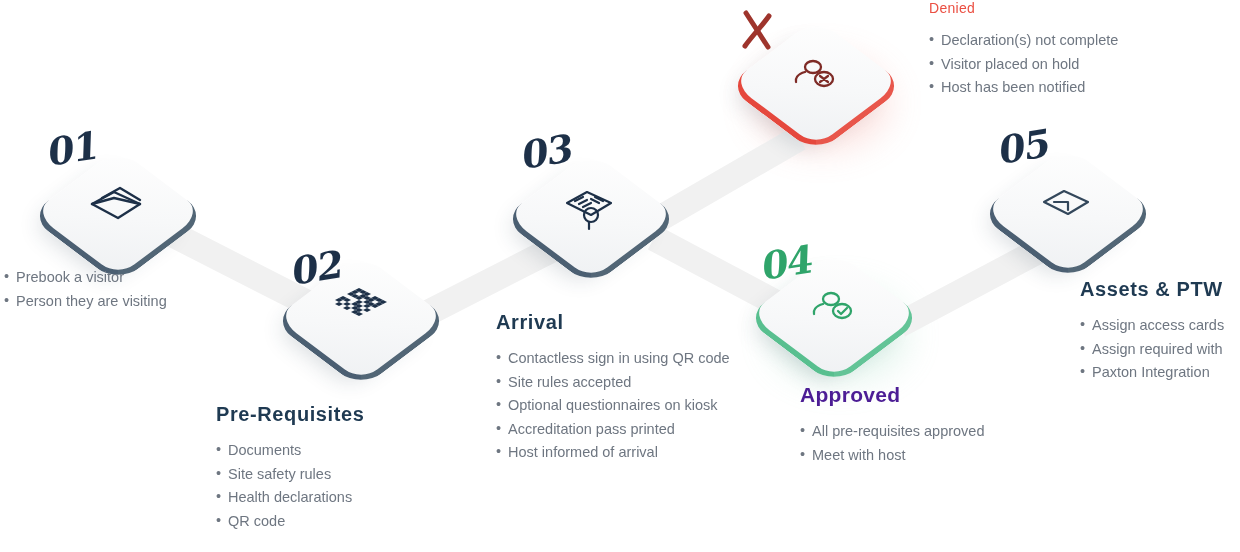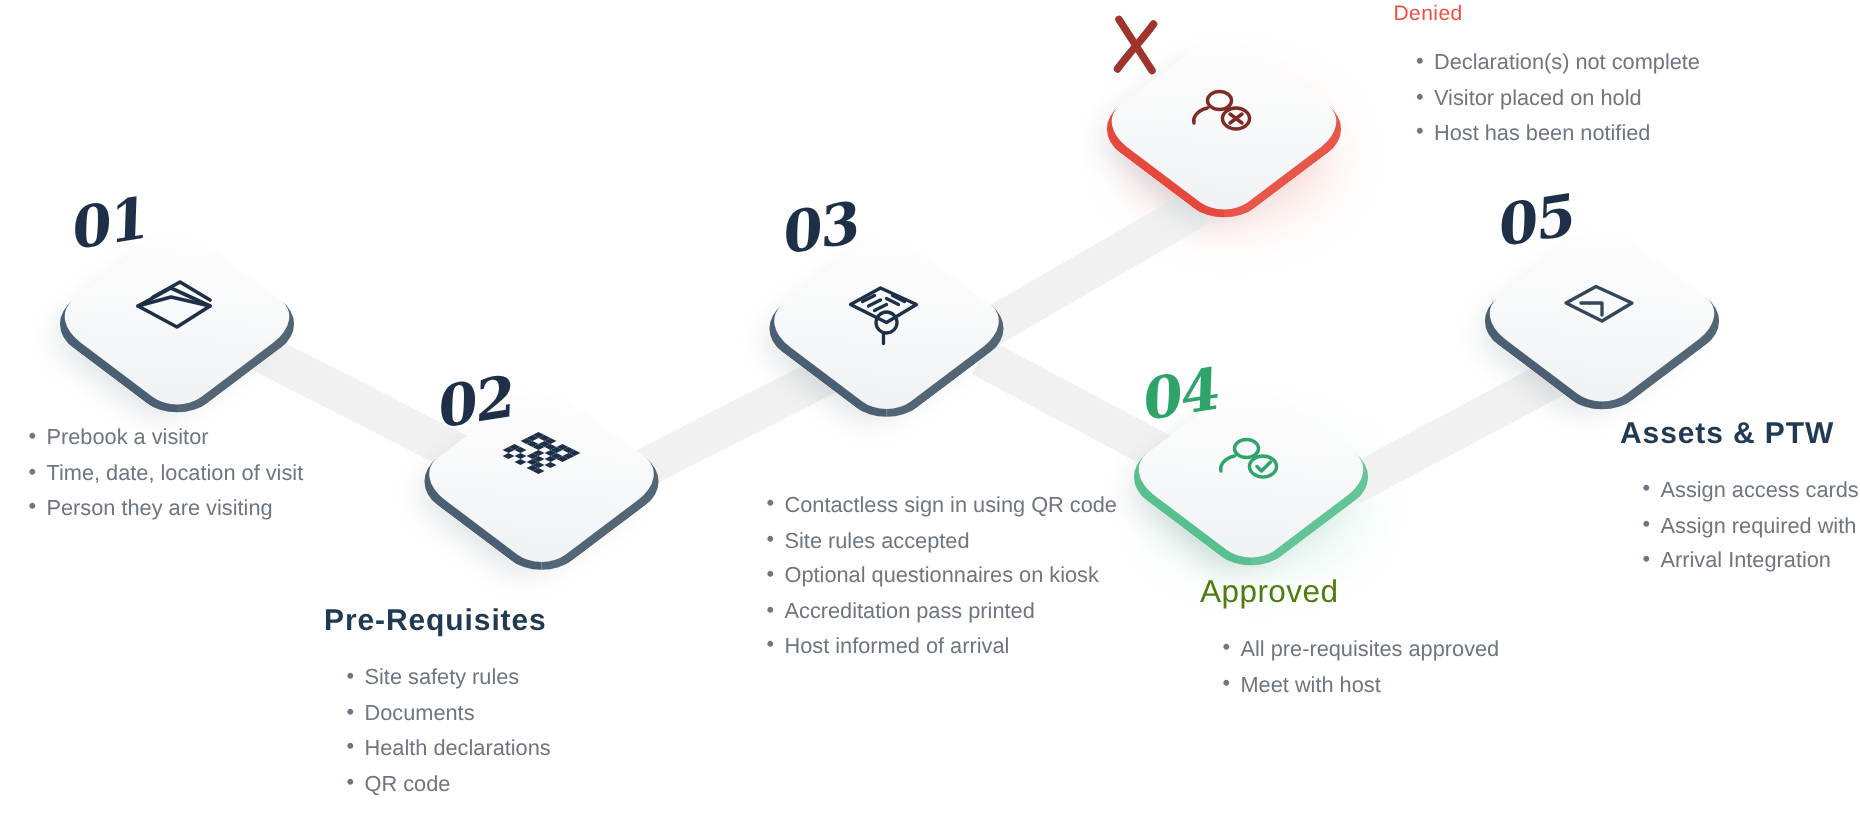--- a/index.html
+++ b/index.html
@@ -55,22 +55,22 @@
   }
   .num.green{color:#2fa46a;}
 
   
   .block{position:absolute;}
   .title{
     font-size:20px;font-weight:700;color:#1f3a52;
     letter-spacing:.6px;margin:0 0 13px 0;white-space:nowrap;
   }
   .title.red{color:#eb4f42;font-weight:400;font-size:14px;letter-spacing:.3px;}
-  .title.green{color:#4d7c0f;font-weight:400;font-size:21px;letter-spacing:.3px;}
-  ul.bullets{list-style:none;margin:15px;padding:0;}
+  .title.green{color:#4c1d95;font-weight:700;font-size:21px;letter-spacing:.3px;}
+  ul.bullets{list-style:none;margin:0;padding:0;}
   ul.bullets li{
     font-size:14.5px;color:#6e7681;line-height:23.5px;
     white-space:nowrap;position:relative;padding-left:12px;
   }
   ul.bullets li:before{
     content:"\2022";position:absolute;left:0;top:-1px;color:#6e7681;
   }
   .block.right .title{ }
   .xmark{position:absolute;}
 </style>
@@ -96,21 +96,20 @@
         <path d="M8 30 L30 18 L56 30 L34 44 Z"></path>
         <path d="M8 30 L30 24 L56 30"></path>
         <path d="M18 24 L36 14 L56 26"></path>
       </g>
     </svg>
   </div>
   <div class="num" style="left:48px;top:126px;">01</div>
   <div class="block" style="left:4px;top:266px;">
     <ul class="bullets">
       <li>Prebook a visitor</li>
-      <li>Time, date, location of visit</li>
       <li>Person they are visiting</li>
     </ul>
   </div>
 
   <div class="node" style="left:305px;top:265px;">
     <div class="card navy"></div>
     <svg class="ico" style="left:22px;top:15px;" viewBox="0 0 64 64">
       <g fill="#1d3048" transform="matrix(1,0.50,-1,0.50,32,6)">
         <rect x="2" y="2" width="4" height="4"></rect>
           <rect x="6" y="2" width="4" height="4"></rect>
@@ -144,41 +143,42 @@
           <rect x="14" y="26" width="4" height="4"></rect>
         <rect x="22" y="26" width="4" height="4"></rect>
           <rect x="26" y="26" width="4" height="4"></rect>
       </g>
     </svg>
   </div>
   <div class="num" style="left:292px;top:245px;">02</div>
   <div class="block" style="left:216px;top:403px;">
     <div class="title">Pre-Requisites</div>
     <ul class="bullets">
+      <li>Documents</li>
       <li>Site safety rules</li>
-      <li>Documents</li>
       <li>Health declarations</li>
       <li>QR code</li>
     </ul>
   </div>
 
   <div class="node" style="left:535px;top:163px;">
     <div class="card navy"></div>
     <svg class="ico" style="left:22px;top:14px;" viewBox="0 0 64 64">
       <g fill="none" stroke="#1d3048" stroke-width="2.2" stroke-linejoin="round" stroke-linecap="round">
         <path d="M10 26 L30 15 L54 26 L34 38 Z"></path>
         <path d="M18 24 L26 20 M22 27 L30 23 M26 30 L34 26"></path>
         <path d="M34 22 L42 26 M38 20 L46 24"></path>
         <circle cx="34" cy="38" r="7"></circle>
         <path d="M32 45 L32 52"></path>
       </g>
     </svg>
   </div>
   <div class="num" style="left:522px;top:129px;">03</div>
   <div class="block" style="left:496px;top:311px;">
+    <div class="title">Arrival</div>
     <ul class="bullets">
       <li>Contactless sign in using QR code</li>
       <li>Site rules accepted</li>
       <li>Optional questionnaires on kiosk</li>
       <li>Accreditation pass printed</li>
       <li>Host informed of arrival</li>
     </ul>
   </div>
 
   <div class="node" style="left:760px;top:30px;">
@@ -237,17 +237,17 @@
         <path d="M20 28 L34 28 L34 36"></path>
       </g>
     </svg>
   </div>
   <div class="num" style="left:999px;top:124px;">05</div>
   <div class="block" style="left:1080px;top:278px;">
     <div class="title">Assets &amp; PTW</div>
     <ul class="bullets">
       <li>Assign access cards</li>
       <li>Assign required with</li>
-      <li>Arrival Integration</li>
+      <li>Paxton Integration</li>
     </ul>
   </div>
 
 </div>
 
 </body></html>

